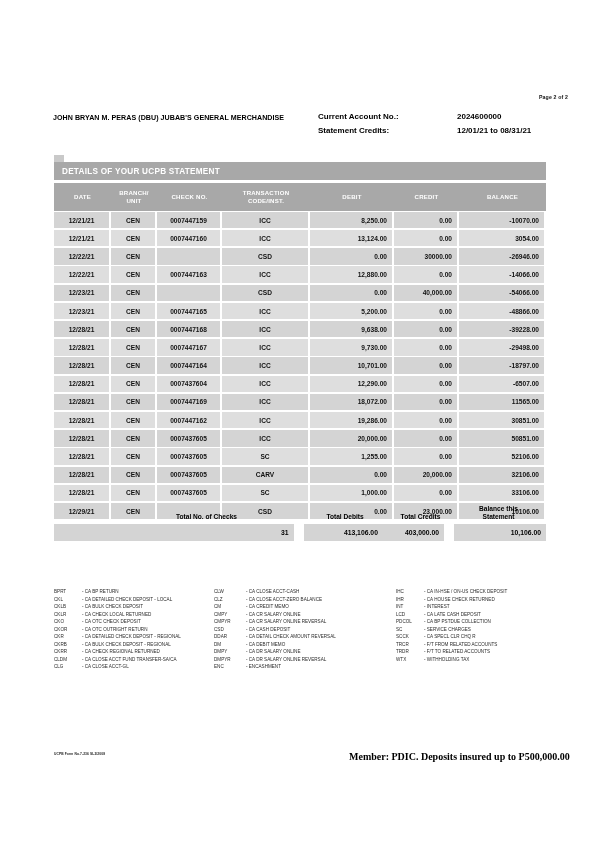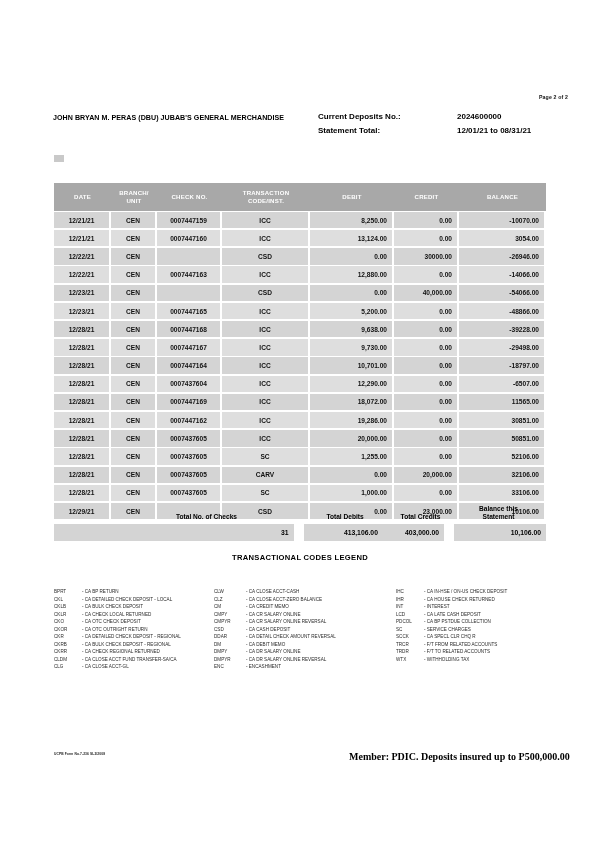--- a/index.html
+++ b/index.html
@@ -229,30 +229,31 @@
 <body>
 
 <div class="page">
 
   <div class="page-num">Page 2 of 2</div>
 
   <div class="acct-name">JOHN BRYAN M.  PERAS (DBU) JUBAB'S GENERAL MERCHANDISE</div>
 
   <div class="acct-fields">
     <div class="acct-row">
-      <span class="acct-label">Current Deposits No.:</span>
+      <span class="acct-label">Current Account No.:</span>
       <span class="acct-value">2024600000</span>
     </div>
     <div class="acct-row">
-      <span class="acct-label">Statement Total:</span>
+      <span class="acct-label">Statement Credits:</span>
       <span class="acct-value">12/01/21 to 08/31/21</span>
     </div>
   </div>
 
   <div class="banner-notch"></div>
+  <div class="banner">DETAILS OF YOUR UCPB STATEMENT</div>
 
   <div class="tbl">
     <div class="trow thead">
       <div class="cell c-date">DATE</div>
       <div class="cell c-branch">
         <span><span>BRANCH/</span><br><span>UNIT</span></span>
       </div>
       <div class="cell c-check">CHECK NO.</div>
       <div class="cell c-code">
         <span><span>TRANSACTION</span><br><span>CODE/INST.</span></span>
@@ -431,21 +432,20 @@
     <div class="tot-values">
       <div class="tv tv-checks">31</div>
       <div class="tv tv-gap"></div>
       <div class="tv tv-debits">413,106.00</div>
       <div class="tv tv-credits">403,000.00</div>
       <div class="tv tv-gap"></div>
       <div class="tv tv-bal">10,106.00</div>
     </div>
   </div>
 
-  <div class="legend-title">TRANSACTIONAL CODES LEGEND</div>
   <div class="legend">
     <div class="leg-col leg-col-1" id="leg1">
         <div class="leg-item">
           <span class="leg-code">BPRT</span>
           <span class="leg-desc">- CA BP RETURN</span>
         </div>
         <div class="leg-item">
           <span class="leg-code">CKL</span>
           <span class="leg-desc">- CA DETAILED CHECK DEPOSIT - LOCAL</span>
         </div>

